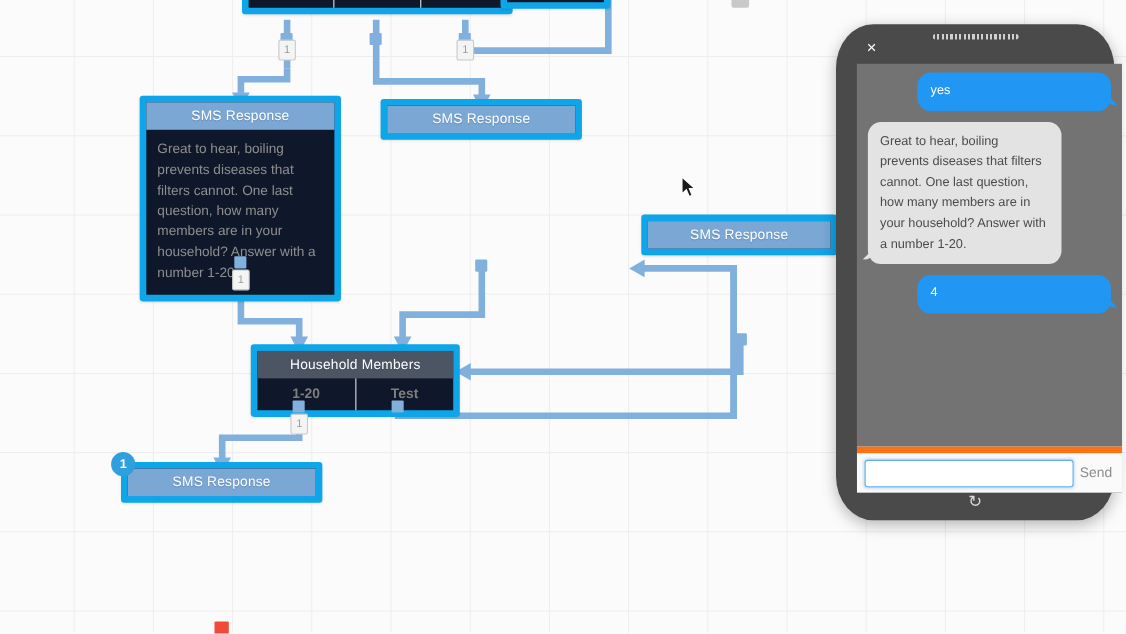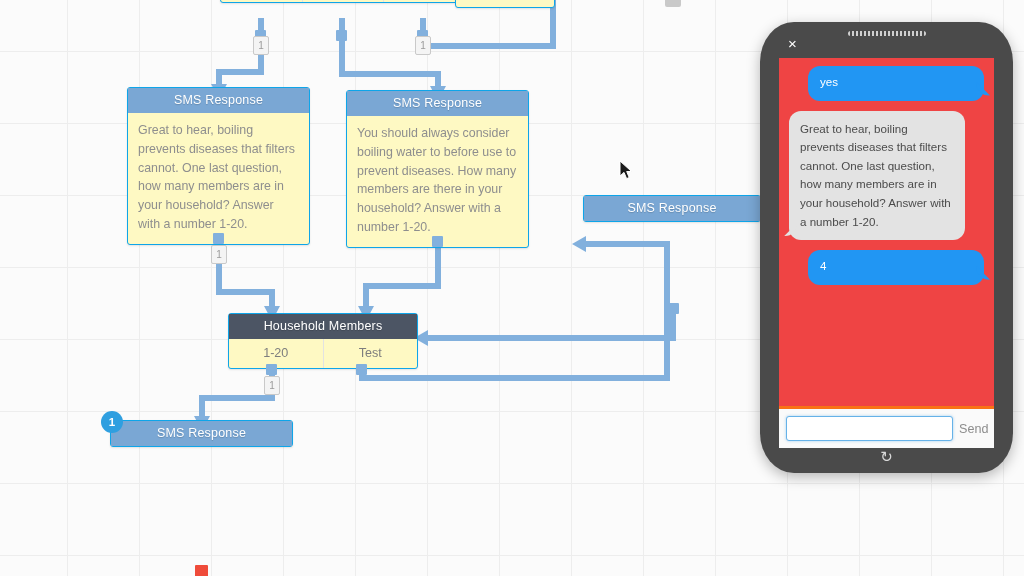--- a/index.html
+++ b/index.html
@@ -21,42 +21,42 @@
     background-size: 72px 72px;
     background-position: -5px -21px;
   }
 
   
   #wires { position: absolute; left: 0; top: 0; width: 1024px; height: 576px; }
 
   
   .node {
     position: absolute;
-    background: #fef9c3;
-    border: 1px solid #0ea5e9;
+    background: #0f172a;
+    border: 6px solid #0ea5e9;
     border-radius: 3px;
     box-shadow: 0 1px 2px rgba(0,0,0,.10);
   }
   .node-head {
     background: #7aa7d4;
     color: #ffffff;
     font-size: 12.5px;
     text-align: center;
     padding: 5px 4px 6px;
     letter-spacing: .2px;
     text-shadow: 0 1px 1px rgba(0,0,0,.18);
   }
   .node-head.dark { background: #4c5564; }
   .node-body {
     color: #8e8e8e;
     font-size: 12.4px;
     line-height: 18.8px;
     padding: 8px 10px 10px;
   }
-  .opt-row { display: flex; }
+  .opt-row { display: flex; font-weight: bold; }
   .opt {
     flex: 1;
     text-align: center;
     color: #7e7e7e;
     font-size: 12.6px;
     padding: 7px 2px 8px;
     border-right: 1px solid #e2e2e2;
   }
   .opt:last-child { border-right: none; }
 
@@ -125,22 +125,22 @@
     position: absolute;
     left: 28px; top: 14px;
     color: #ffffff;
     font-size: 15px;
     line-height: 15px;
     cursor: pointer;
   }
   #phone-screen {
     position: absolute;
     left: 19px; top: 36px;
-    width: 215px; height: 390px;
-    background: #ef4444;
+    width: 241px; height: 390px;
+    background: #737373;
     overflow: hidden;
     padding-left: 28px;
   }
   #chat {
     position: absolute;
     left: 0; top: 0; right: 0;
     bottom: 42px;
     padding: 8px 10px 4px;
     overflow: hidden;
   }
@@ -182,21 +182,21 @@
     width: 13px; height: 13px;
     background: #e3e3e3;
     clip-path: polygon(100% 0, 100% 100%, 0 100%);
     border-bottom-right-radius: 12px;
   }
   #composer {
     position: absolute;
     left: 0; right: 0; bottom: 0;
     height: 42px;
     background: #fafafa;
-    border-top: 3px solid #f97316;
+    border-top: 6px solid #f97316;
     display: flex;
     align-items: center;
     padding: 0 7px;
     gap: 6px;
   }
   #msg-input {
     flex: 1;
     height: 25px;
     border: 1px solid #66b2e8;
     border-radius: 3px;
@@ -292,21 +292,20 @@
 
 <div class="node" style="left:127px; top:87px; width:183px;">
   <div class="node-head">SMS Response</div>
   <div class="node-body">Great to hear, boiling prevents diseases that filters cannot. One last question, how many members are in your household? Answer with a number 1-20.</div>
 </div>
 <div class="port" style="left:213px; top:233px;"></div>
 <div class="rule-badge" style="left:211px; top:245px;">1</div>
 
 <div class="node" style="left:346px; top:90px; width:183px;">
   <div class="node-head">SMS Response</div>
-  <div class="node-body">You should always consider boiling water to before use to prevent diseases. How many members are there in your household? Answer with a number 1-20.</div>
 </div>
 <div class="port" style="left:432px; top:236px;"></div>
 
 <div class="node" style="left:583px; top:195px; width:178px;">
   <div class="node-head">SMS Response</div>
 </div>
 <div class="port" style="left:668px; top:303px;"></div>
 
 <div class="node" style="left:228px; top:313px; width:190px;">
   <div class="node-head dark">Household Members</div>

